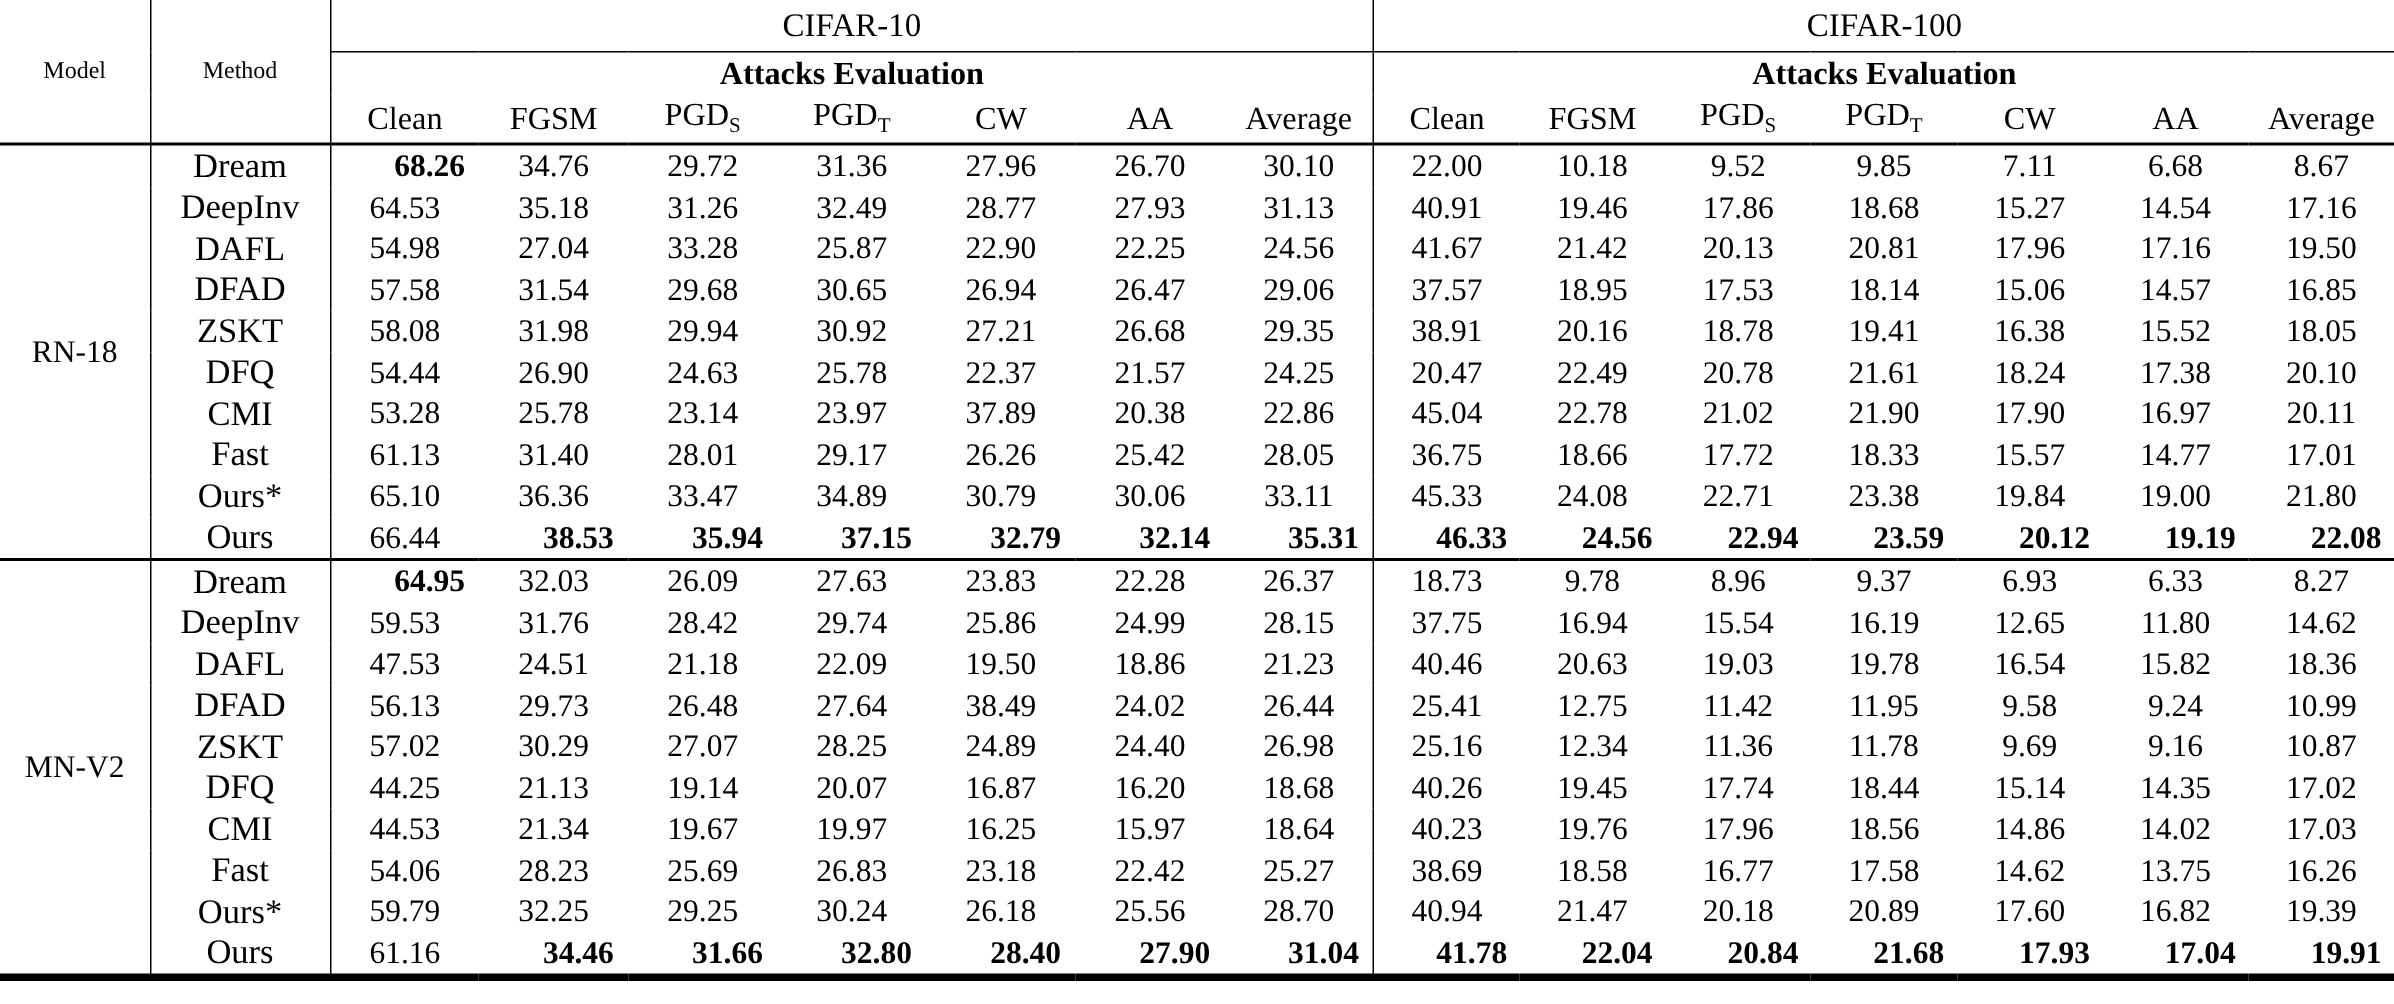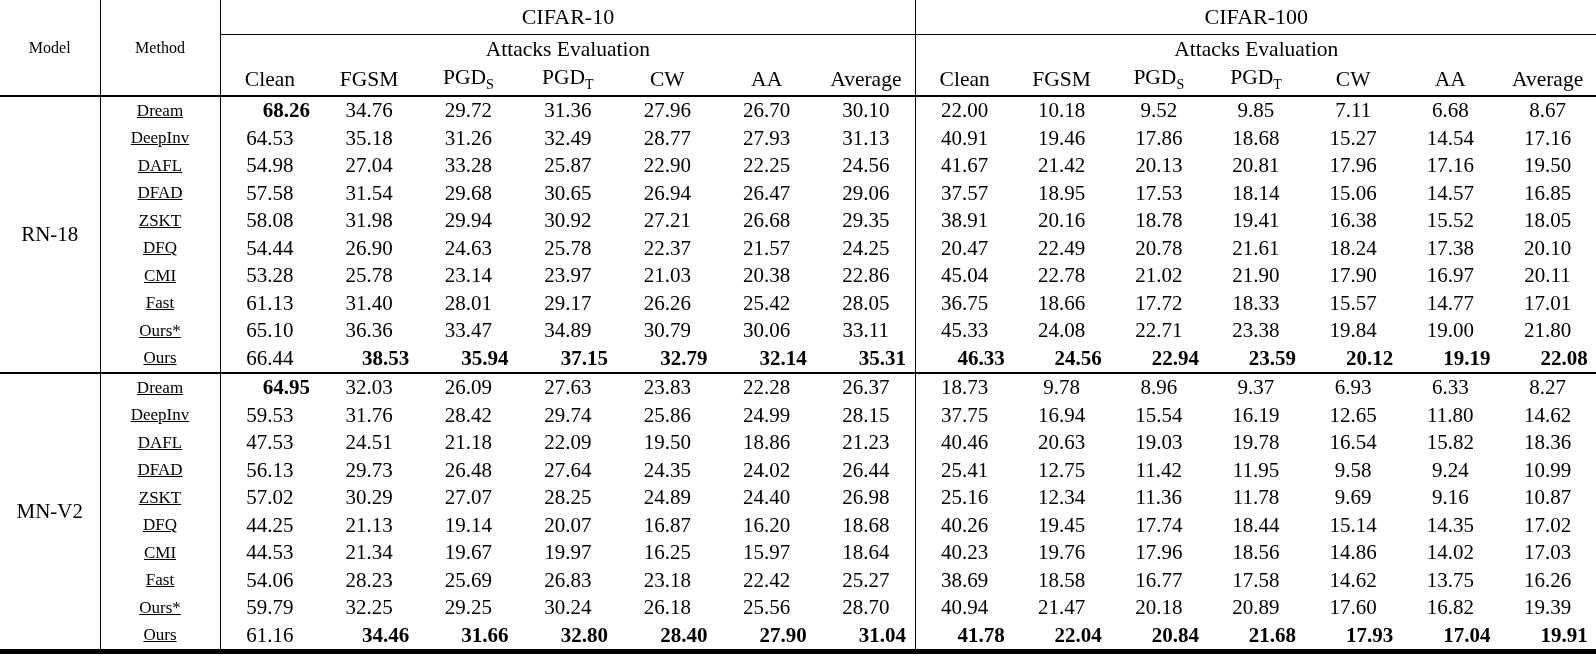--- a/index.html
+++ b/index.html
@@ -31,27 +31,27 @@
   
   .vr { border-right: 1.6px solid #000; }
   
   .cmid { border-bottom: 1.6px solid #000; }
   
   thead { border-bottom: 2.6px solid #000; }
   
   tbody.group-sep { border-top: 2.6px solid #000; }
 
   th.dataset-h { height: 34px; font-size: 22px; }
-  th.attacks-h { height: 28px; font-size: 21.5px; }
+  th.attacks-h { height: 28px; font-size: 21.5px; font-weight: bold; }
   th.col-h     { height: 32px; font-size: 21.5px; }
   th.col-h sub { font-size: 14px; }
   th.model-h, th.method-h { font-size: 16px; }
 
   td.model-cell  { font-size: 21px; vertical-align: middle; }
-  td.method-cell { font-size: 17px; height: 27.5px; text-decoration: underline; }
+  td.method-cell { font-size: 23px; height: 27.5px; }
   td.num         { font-size: 21px; height: 27.5px; }
   td.b           { font-weight: bold; padding-left: 33px; }
 </style>
 </head>
 <body>
 
 <table class="paper-table" id="results-table">
   <colgroup>
     <col style="width:100px">
     <col style="width:120px">
@@ -201,21 +201,21 @@
         <td class="num">18.24</td>
         <td class="num">17.38</td>
         <td class="num">20.10</td>
       </tr>
       <tr>
         <td class="method-cell vr">CMI</td>
         <td class="num">53.28</td>
         <td class="num">25.78</td>
         <td class="num">23.14</td>
         <td class="num">23.97</td>
-        <td class="num">21.03</td>
+        <td class="num">37.89</td>
         <td class="num">20.38</td>
         <td class="num vr">22.86</td>
         <td class="num">45.04</td>
         <td class="num">22.78</td>
         <td class="num">21.02</td>
         <td class="num">21.90</td>
         <td class="num">17.90</td>
         <td class="num">16.97</td>
         <td class="num">20.11</td>
       </tr>
@@ -323,21 +323,21 @@
         <td class="num">16.54</td>
         <td class="num">15.82</td>
         <td class="num">18.36</td>
       </tr>
       <tr>
         <td class="method-cell vr">DFAD</td>
         <td class="num">56.13</td>
         <td class="num">29.73</td>
         <td class="num">26.48</td>
         <td class="num">27.64</td>
-        <td class="num">24.35</td>
+        <td class="num">38.49</td>
         <td class="num">24.02</td>
         <td class="num vr">26.44</td>
         <td class="num">25.41</td>
         <td class="num">12.75</td>
         <td class="num">11.42</td>
         <td class="num">11.95</td>
         <td class="num">9.58</td>
         <td class="num">9.24</td>
         <td class="num">10.99</td>
       </tr>

